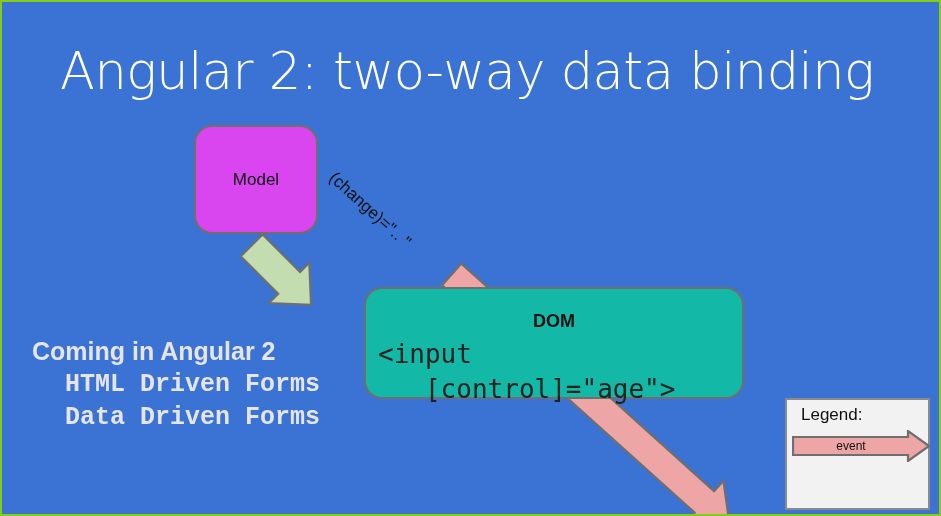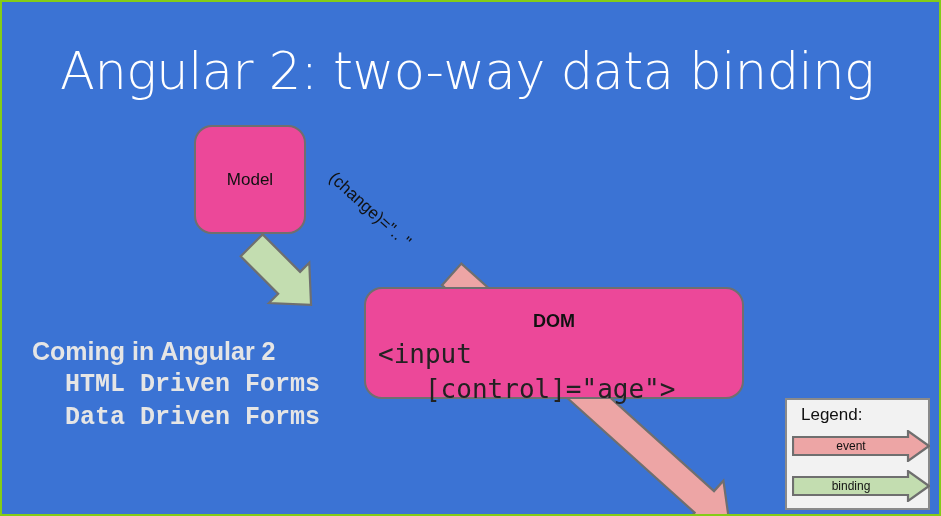--- a/index.html
+++ b/index.html
@@ -31,44 +31,44 @@
     letter-spacing: -0.5px;
     white-space: nowrap;
     font-family: "DejaVu Sans", sans-serif;
   }
 
   
   #model-box {
     position: absolute;
     left: 192px;
     top: 123px;
-    width: 112px;
+    width: 124px;
     height: 109px;
-    background: #ec4899;
+    background: #d946ef;
     border: 2px solid #6f6f6f;
     border-radius: 18px;
     box-sizing: border-box;
     display: flex;
     align-items: center;
     justify-content: center;
   }
   #model-label {
     font-size: 17px;
     color: #111111;
     font-family: "Liberation Sans", sans-serif;
   }
 
   
   #dom-box {
     position: absolute;
     left: 362px;
     top: 285px;
     width: 380px;
     height: 112px;
-    background: #ec4899;
+    background: #14b8a6;
     border: 2px solid #6f6f6f;
     border-radius: 18px;
     box-sizing: border-box;
   }
   #dom-title {
     position: absolute;
     top: 22px;
     left: 0;
     width: 100%;
     text-align: center;
@@ -213,21 +213,15 @@
   <div id="legend-box">
     <div id="legend-title">Legend:</div>
 
     <div class="legend-row" id="legend-row-event">
       <svg width="138" height="32" viewBox="0 0 138 32">
         <polygon class="arrow-shape" fill="#eda5a5" points="1,7 116,7 116,1 137,16 116,31 116,25 1,25"></polygon>
       </svg>
       <span class="legend-row-label">event</span>
     </div>
 
-    <div class="legend-row" id="legend-row-binding">
-      <svg width="138" height="32" viewBox="0 0 138 32">
-        <polygon class="arrow-shape" fill="#c3ddb0" points="1,7 116,7 116,1 137,16 116,31 116,25 1,25"></polygon>
-      </svg>
-      <span class="legend-row-label">binding</span>
-    </div>
   </div>
 
 </div>
 
 </body></html>

